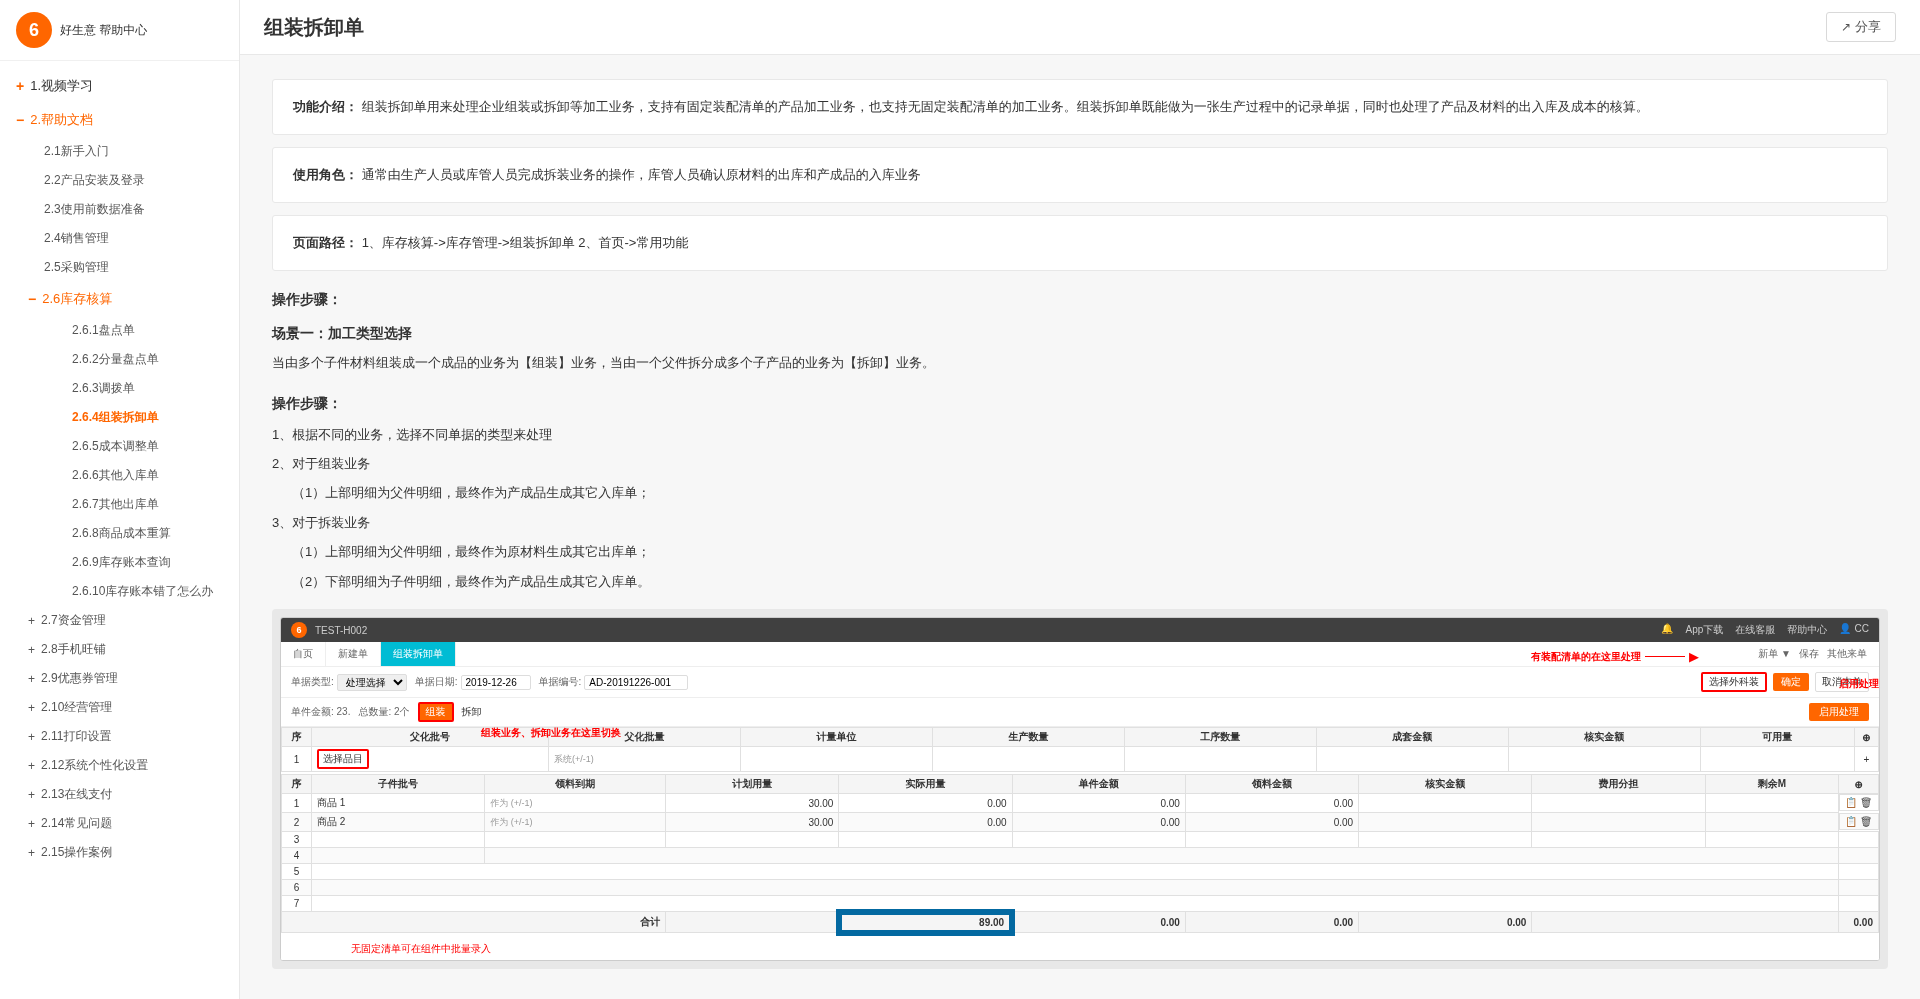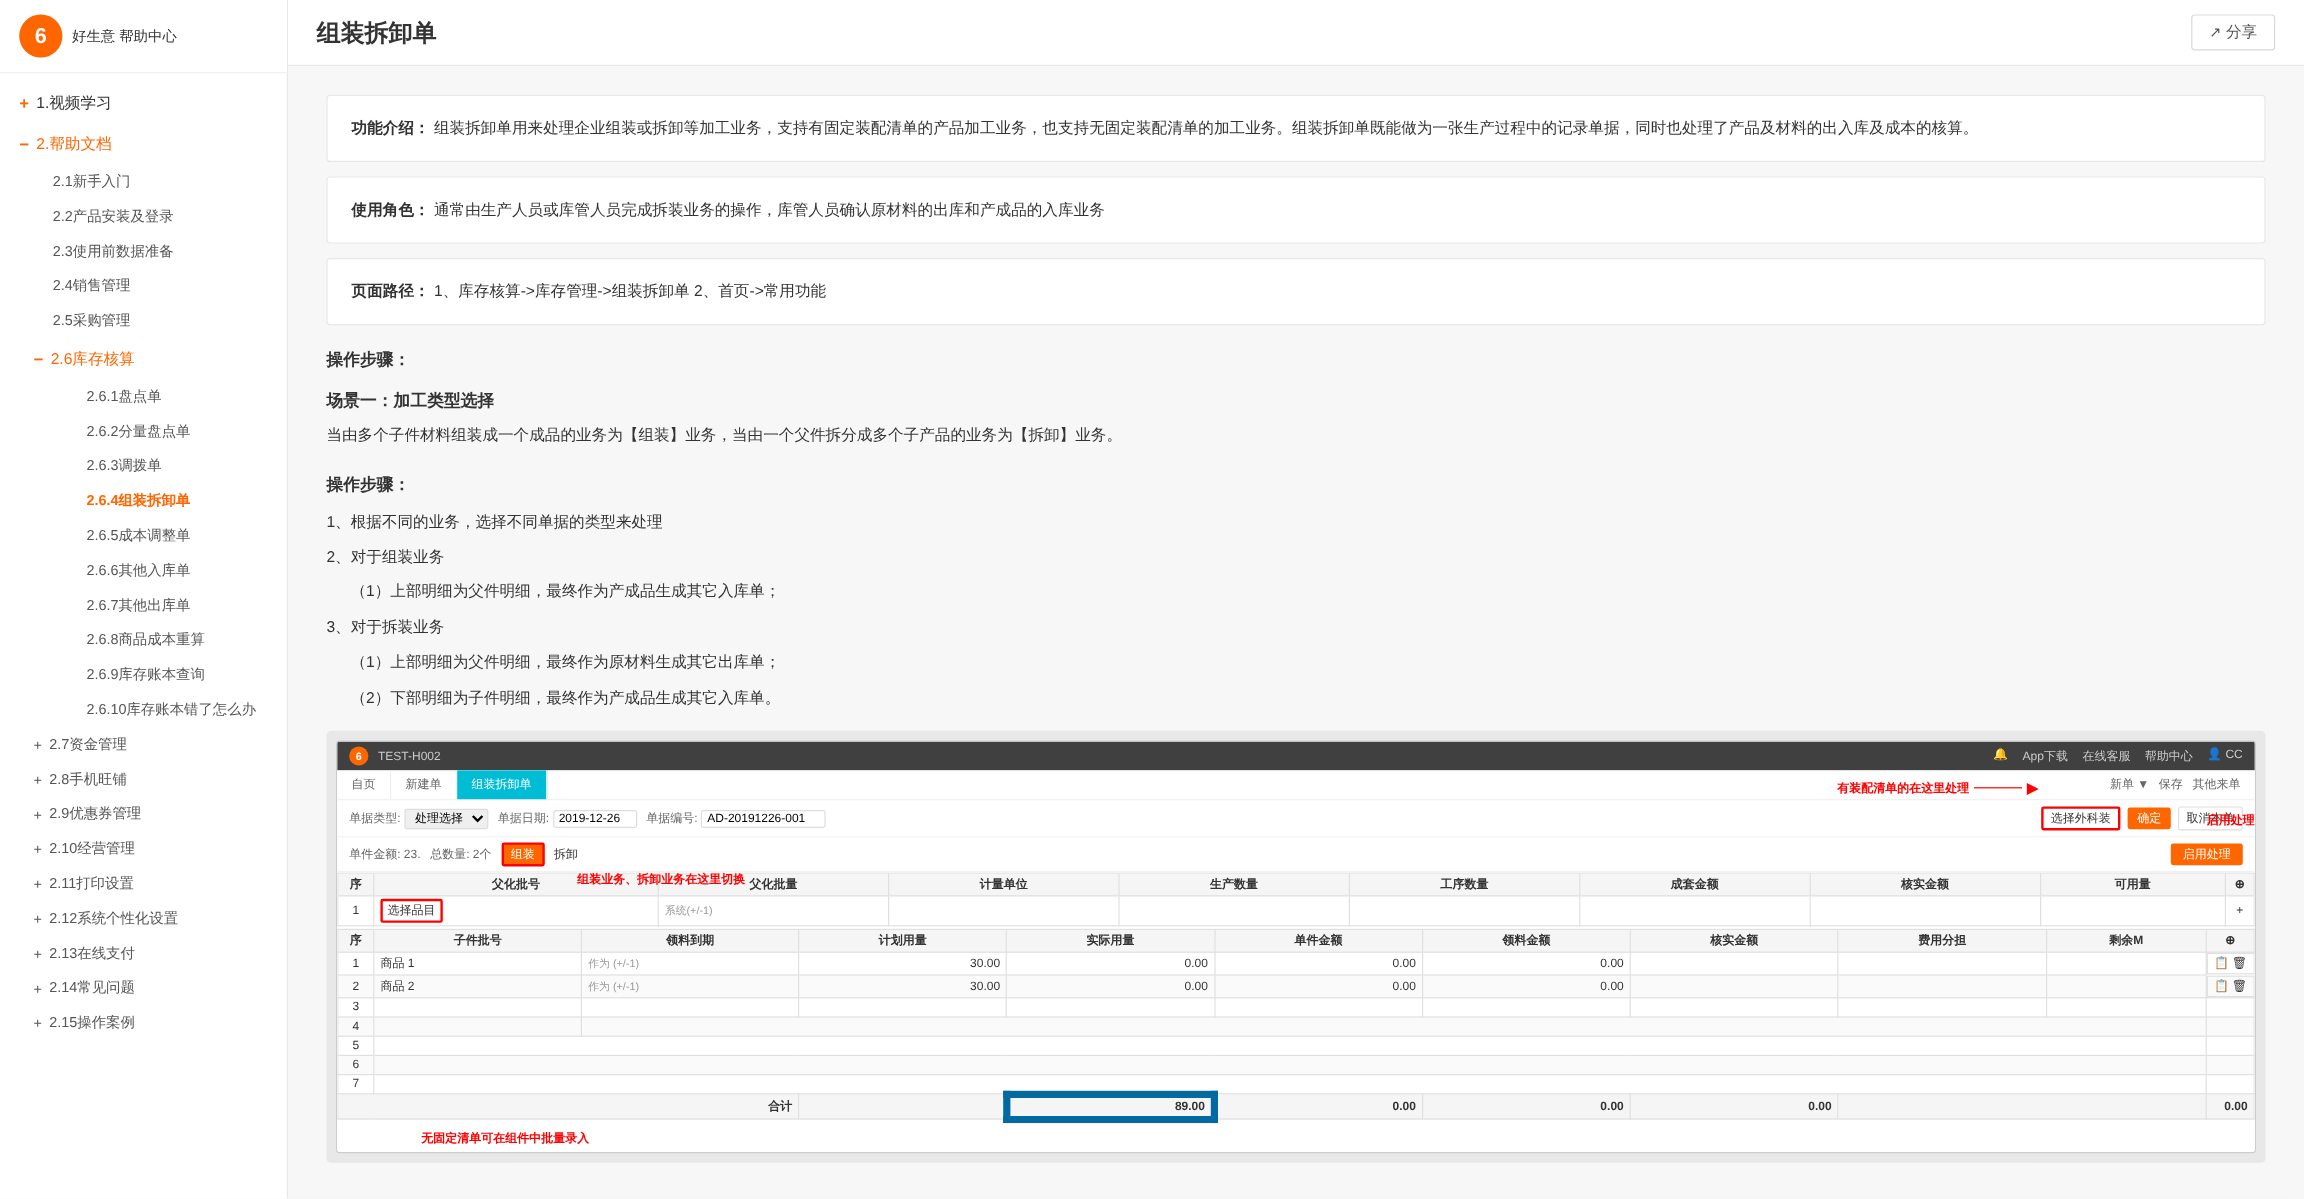--- a/index.html
+++ b/index.html
@@ -432,21 +432,21 @@
                 <td style="border:1px solid #e0e0e0; padding:2px 5px; text-align:right;">0.00</td>
                 <td style="border:1px solid #e0e0e0; padding:2px 5px; text-align:right;">0.00</td>
                 <td style="border:1px solid #e0e0e0; padding:2px 5px; text-align:right;">0.00</td>
                 <td colspan="2" style="border:1px solid #e0e0e0; padding:2px 5px;"></td>
                 <td style="border:1px solid #e0e0e0; padding:2px 5px; text-align:right;">0.00</td>
               </tr>
             </tfoot>
           </table>
 
           <div style="padding:4px 10px; background:#fff; position:relative; min-height:24px;">
-            <span style="color:red; font-size:10px; font-weight:bold; margin-left:60px;">无固定清单可在组件中批量录入</span>
+            <span style="color:red; font-size:10px; font-weight:normal; margin-left:60px;">无固定清单可在组件中批量录入</span>
           </div>
 
         </div>
       </div>
     </div>
 
   </div>
 </div>
 
 </body></html>

